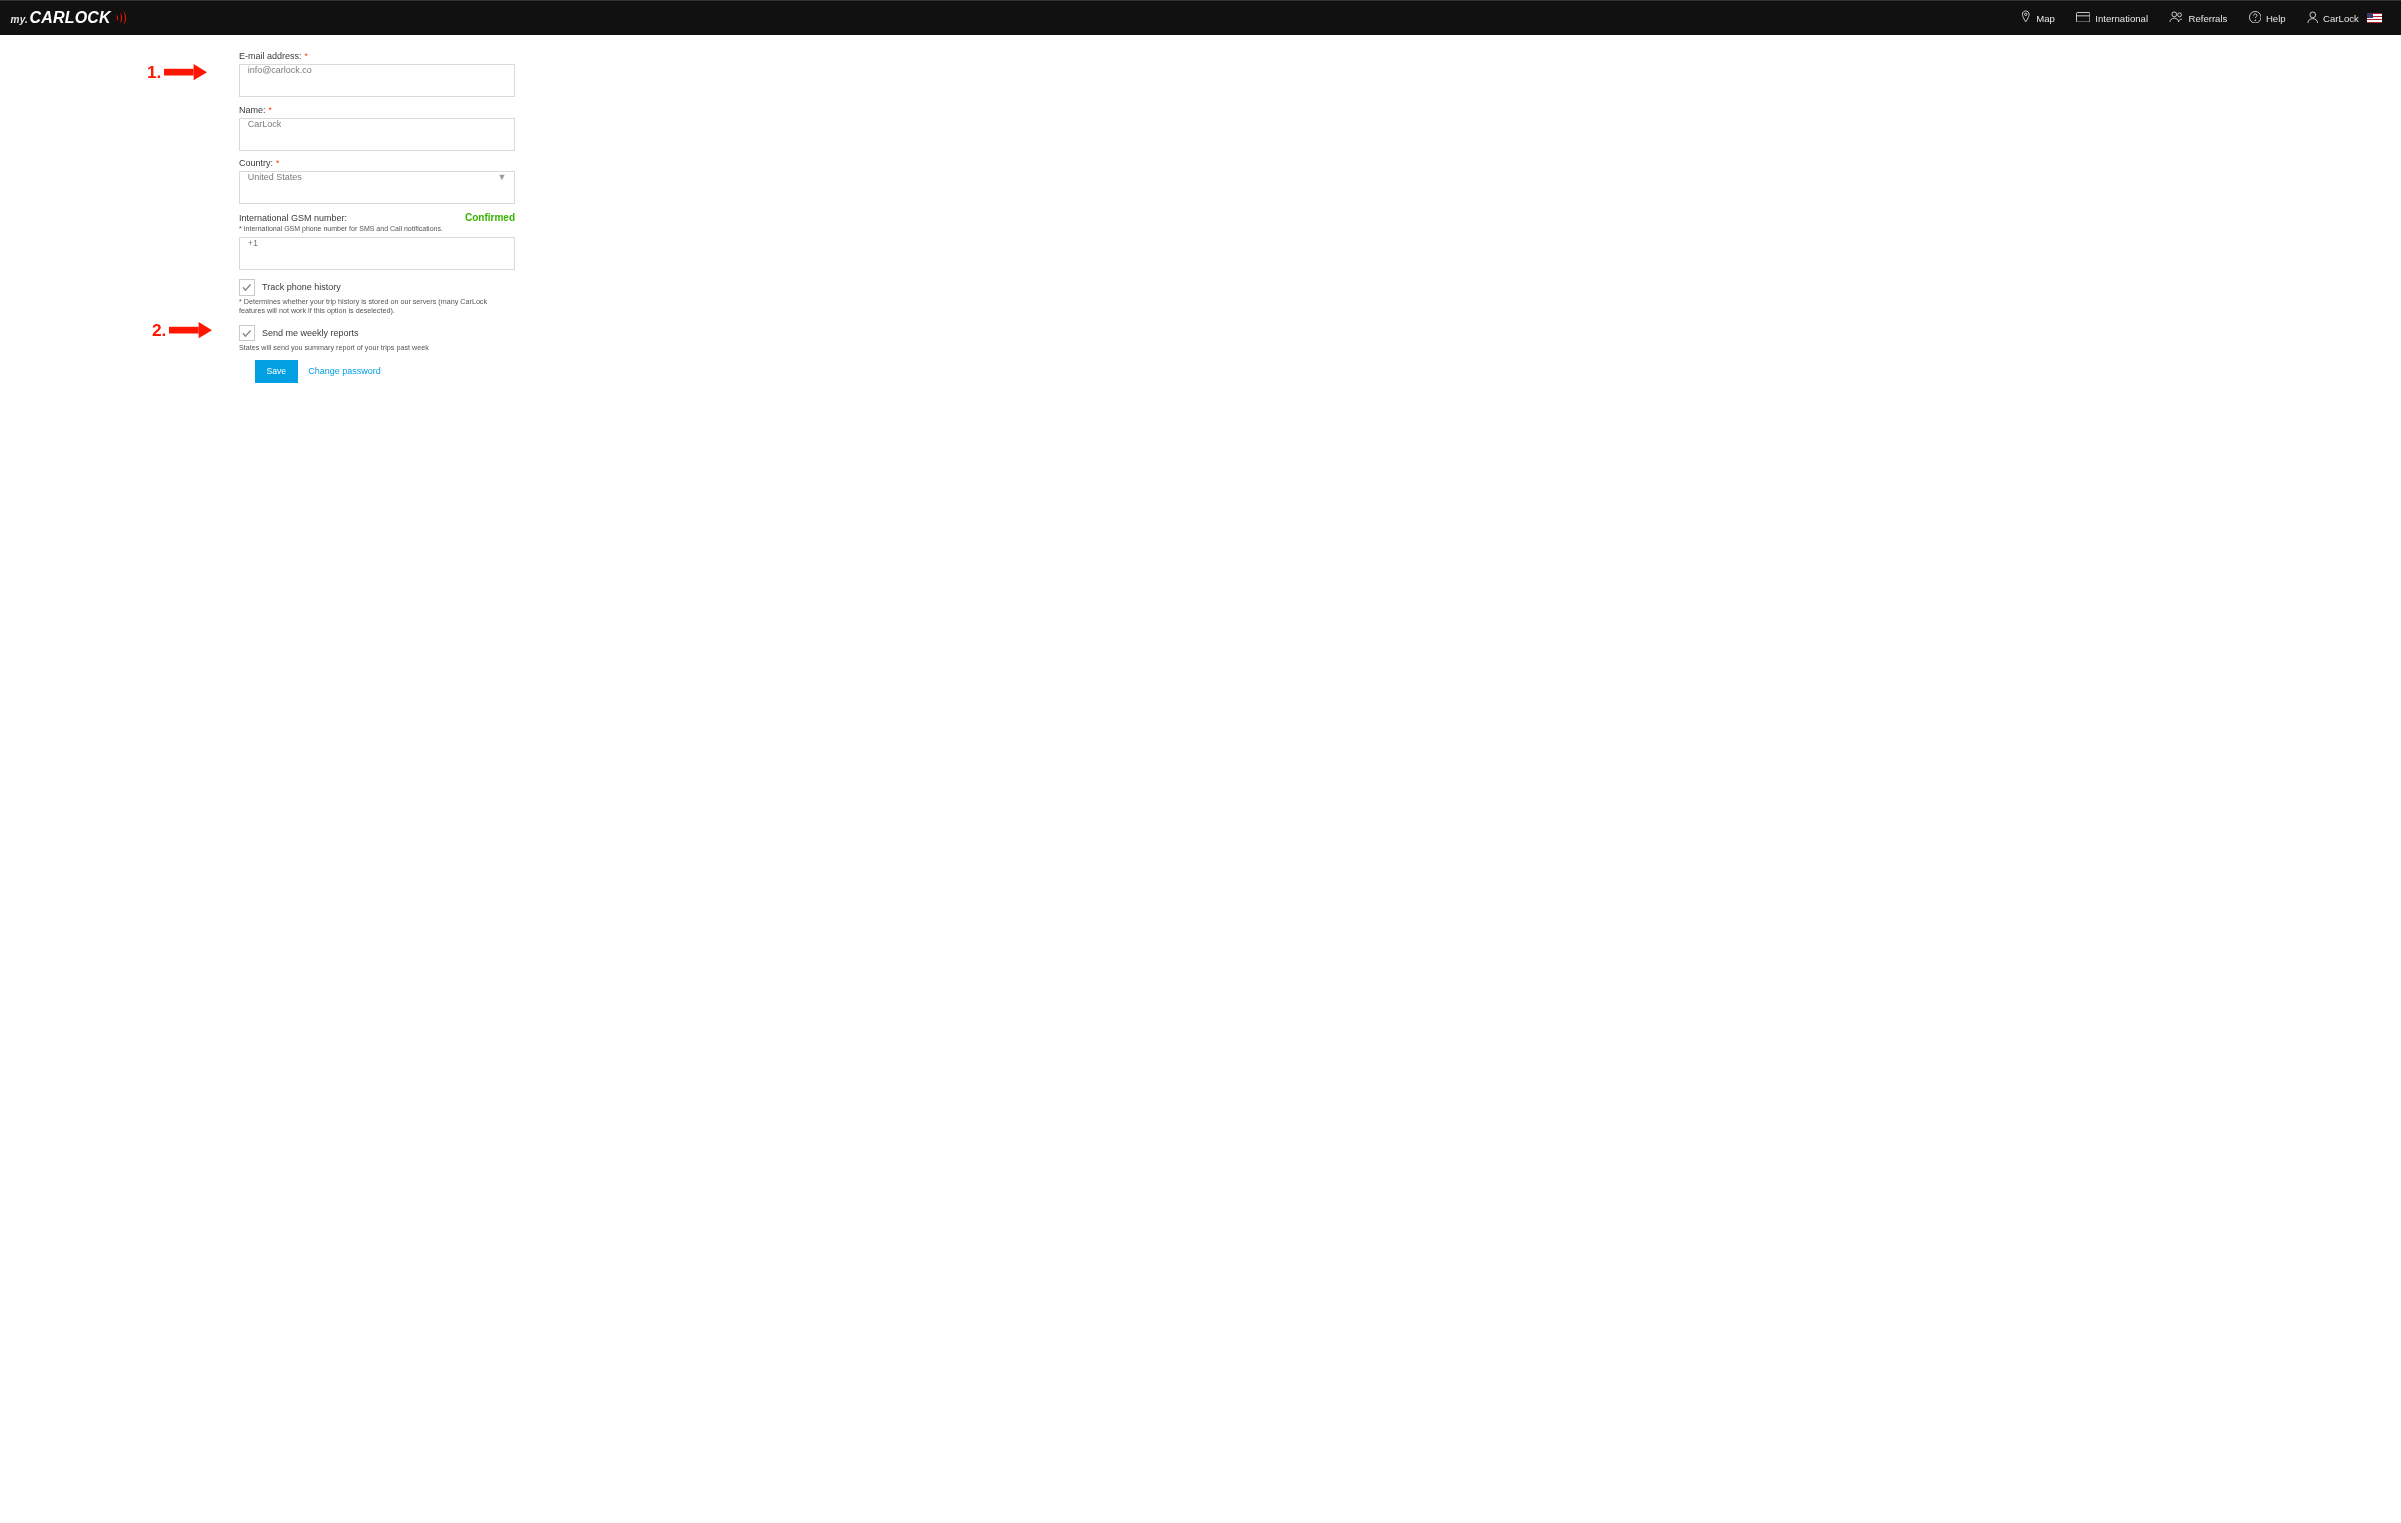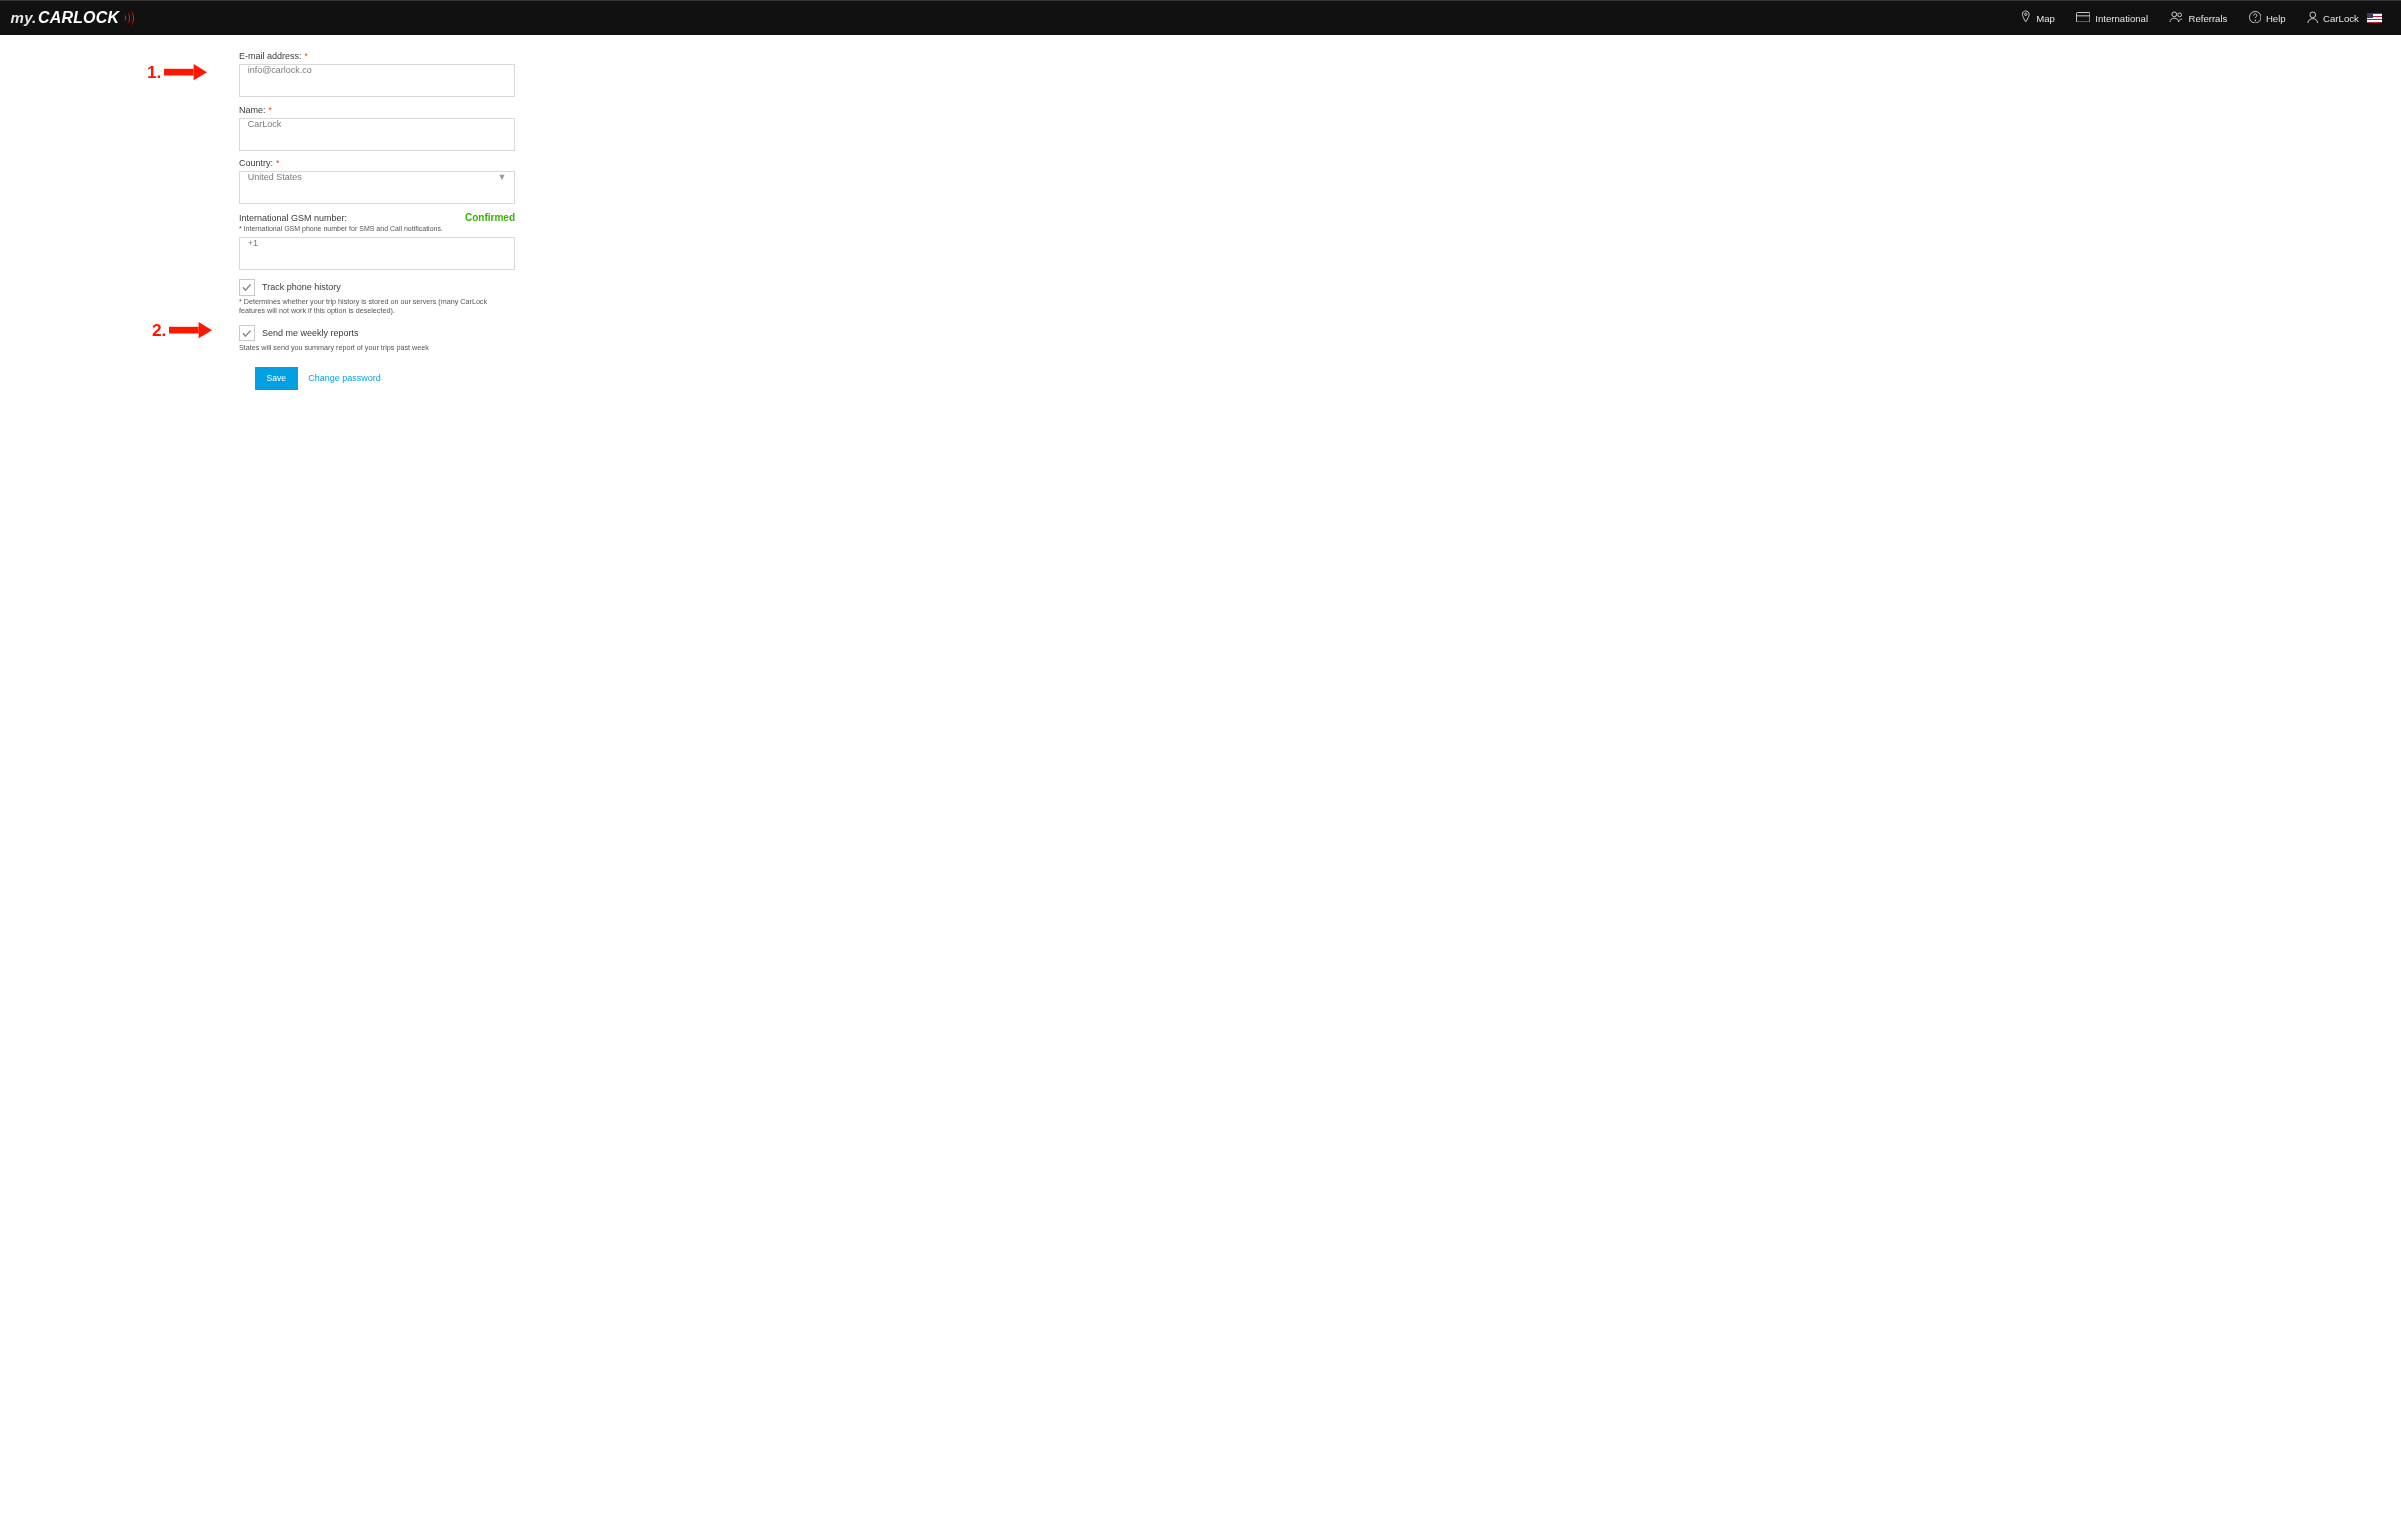--- a/index.html
+++ b/index.html
@@ -22,21 +22,21 @@
     color: #e6e6e6;
   }
   .logo {
     display: flex;
     align-items: baseline;
     gap: 1.4px;
     font-style: italic;
     font-weight: 900;
     letter-spacing: 0.2px;
   }
-  .logo .my { font-size: 15px; color: #e6e6e6; font-weight: 700; }
+  .logo .my { font-size: 10px; color: #e6e6e6; font-weight: 700; }
   .logo .carlock { font-size: 16px; color: #fff; font-weight: 900; }
   .logo-waves {
     display:inline-block;
     margin-left:1.9px;
     position:relative;
     width:8.6px; height:14.4px;
     transform: translateY(1.9px);
   }
   .logo-waves span {
     position:absolute; border:1.4px solid #ff1600; border-left:none; border-top:none; border-bottom:none;
@@ -103,21 +103,21 @@
   .hint { font-size:7.2px; color:#555; margin-top:1.9px; }
 
   .check-row { display:flex; align-items:center; gap:6.7px; margin-top:9.6px; }
   .checkbox {
     width:16.3px; height:16.3px; border:0.5px solid #c9c9c9; background:#fff;
     display:flex; align-items:center; justify-content:center; cursor:pointer;
   }
   .checkbox svg { stroke:#8a8a8a; stroke-width:3; fill:none; }
   .check-label { font-size:9px; color:#3a3a3a; }
 
-  .actions { display:flex; align-items:center; gap:10.6px; margin-top:15px;padding-left:16px; }
+  .actions { display:flex; align-items:center; gap:10.6px; margin-top:8px;padding-left:16px; }
   .btn-save {
     background:#029fe3; color:#fff; border:none; padding:6.2px 11.5px; font-size:8.6px; cursor:pointer;
   }
   .link-change { color:#029fe3; font-size:9px; cursor:pointer; }
 
   
   .annot {
     position:absolute; display:flex; align-items:center; gap:2.9px;
     color:#ff1600; font-weight:900; font-size:17.3px;
   }

